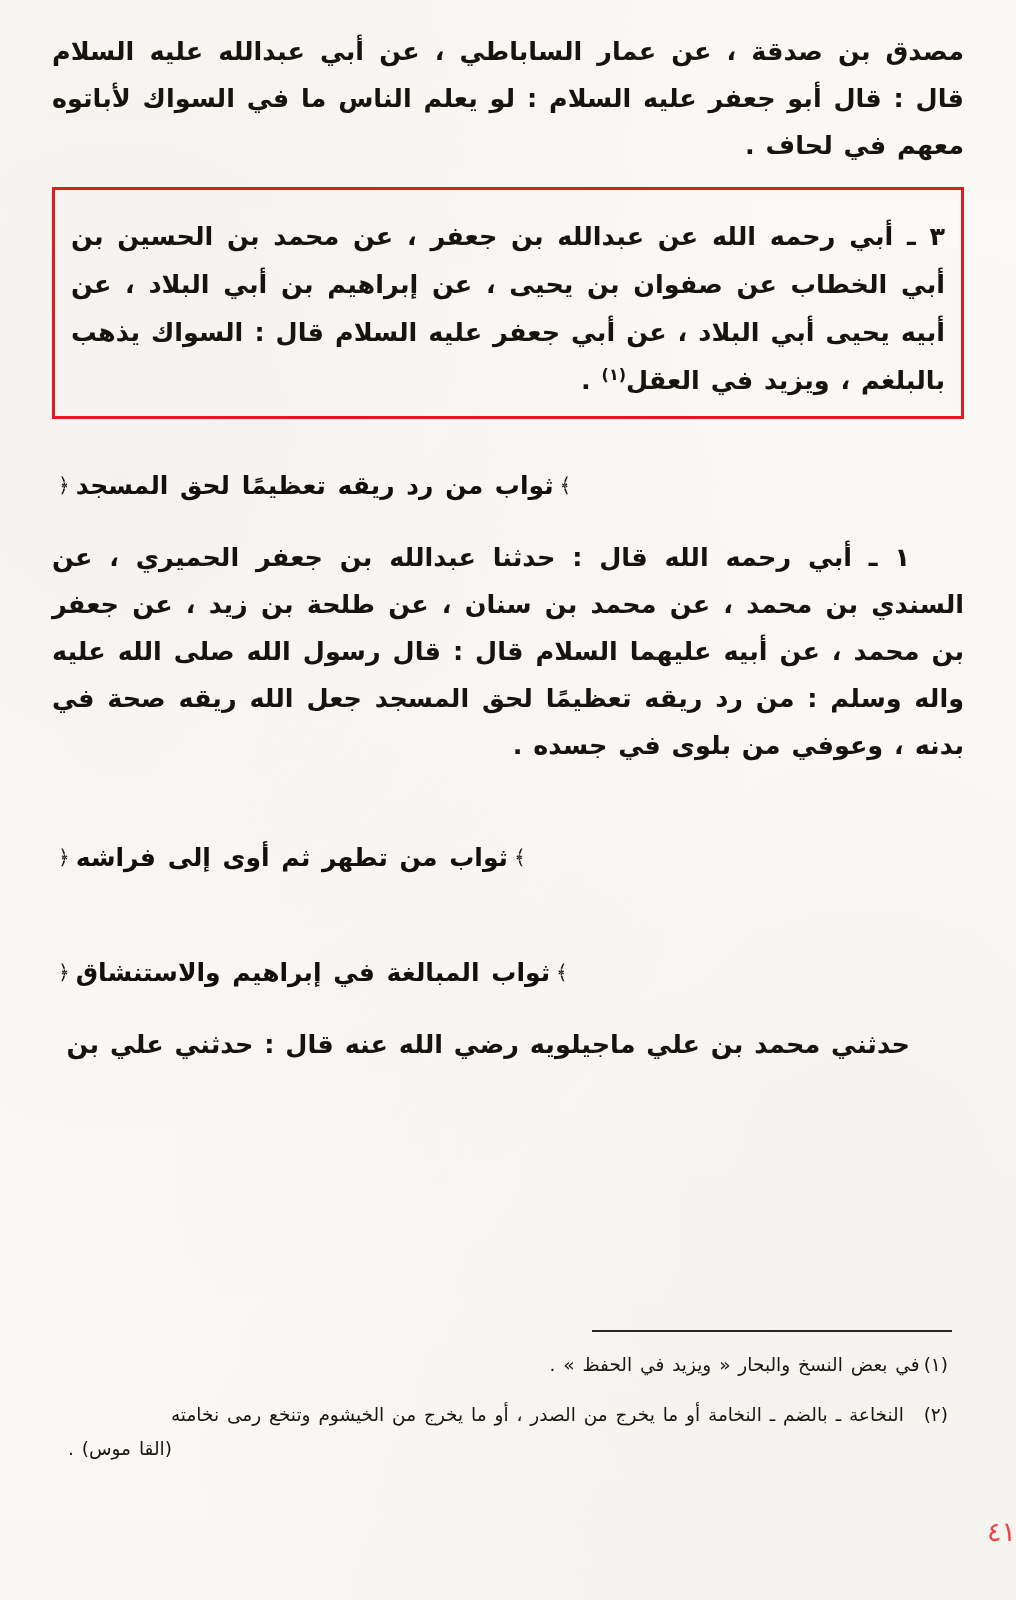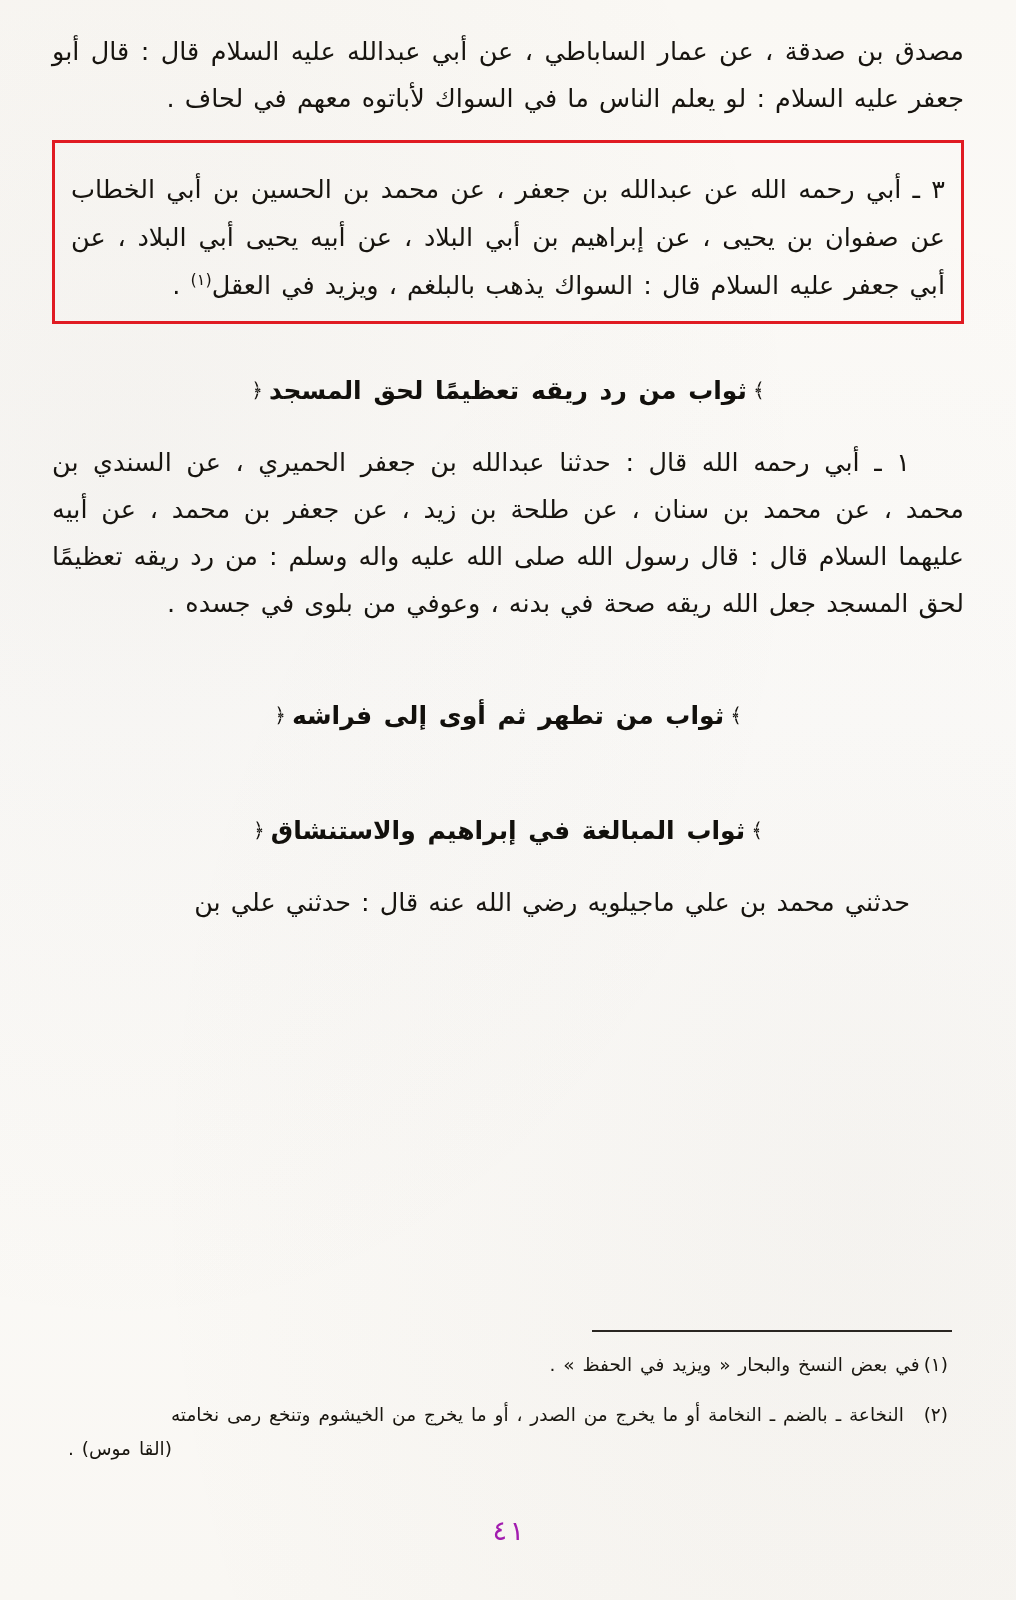--- a/index.html
+++ b/index.html
@@ -41,20 +41,21 @@
     text-align: justify;
     font-family: "DejaVu Sans", sans-serif;
     font-size: 25.5px;
     line-height: 47px;
     color: #17140f;
     letter-spacing: 0px;
     word-spacing: 2px;
   }
   .para {
     margin: 0;
+    font-weight: bold;
   }
   .lead-in {
     margin-right: 54px;
   }
 
   .top-para {
     padding-top: 28px;
   }
 
   
@@ -64,21 +65,21 @@
     border: 3px solid #e01b22;
     padding: 22px 16px 12px 16px;
     box-sizing: border-box;
   }
   .boxed-wrap .body-text {
     line-height: 48px;
   }
 
   .chapter-heading {
     direction: rtl;
-    text-align: center;
+    text-align: left;
     font-family: "DejaVu Sans", sans-serif;
     font-size: 25px;
     font-weight: bold;
     color: #12100c;
     letter-spacing: 0.3px;
     word-spacing: 3px;
   }
   .orn {
     display: inline-block;
     font-size: 20px;
@@ -131,24 +132,23 @@
   .fn-indent {
     display: block;
     text-align: left;
   }
 
   .page-number {
     position: absolute;
     left: 0;
     right: 0;
     bottom: 52px;
-    text-align: center;
-    font-family: Liberation Mono, monospace;
+    font-family: Liberation Sans, sans-serif;
     font-size: 27px;
-    color: #a21caf;
+    color: #ef4444;
     direction: rtl;
   }
 </style>
 </head>
 <body>
 
 <div class="page">
   <div class="content">
 
     <div class="top-para">

